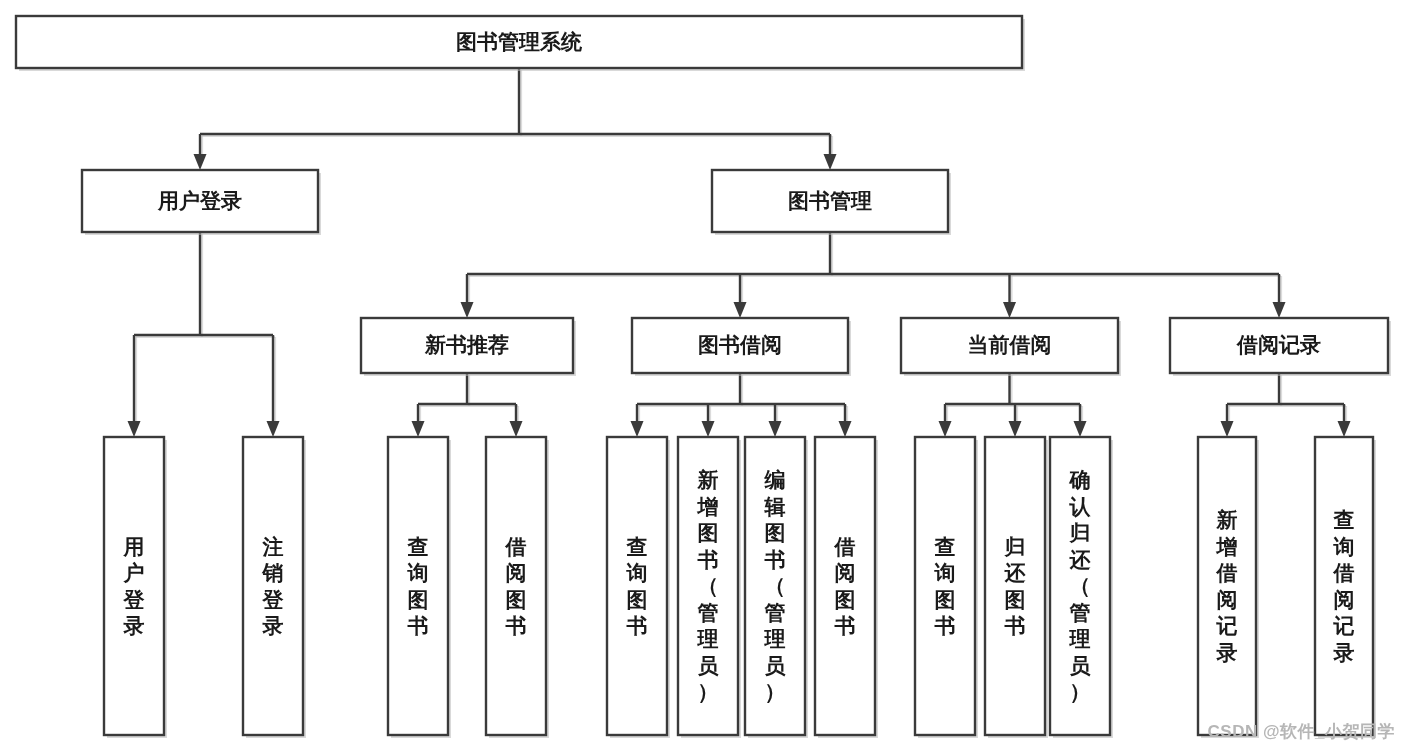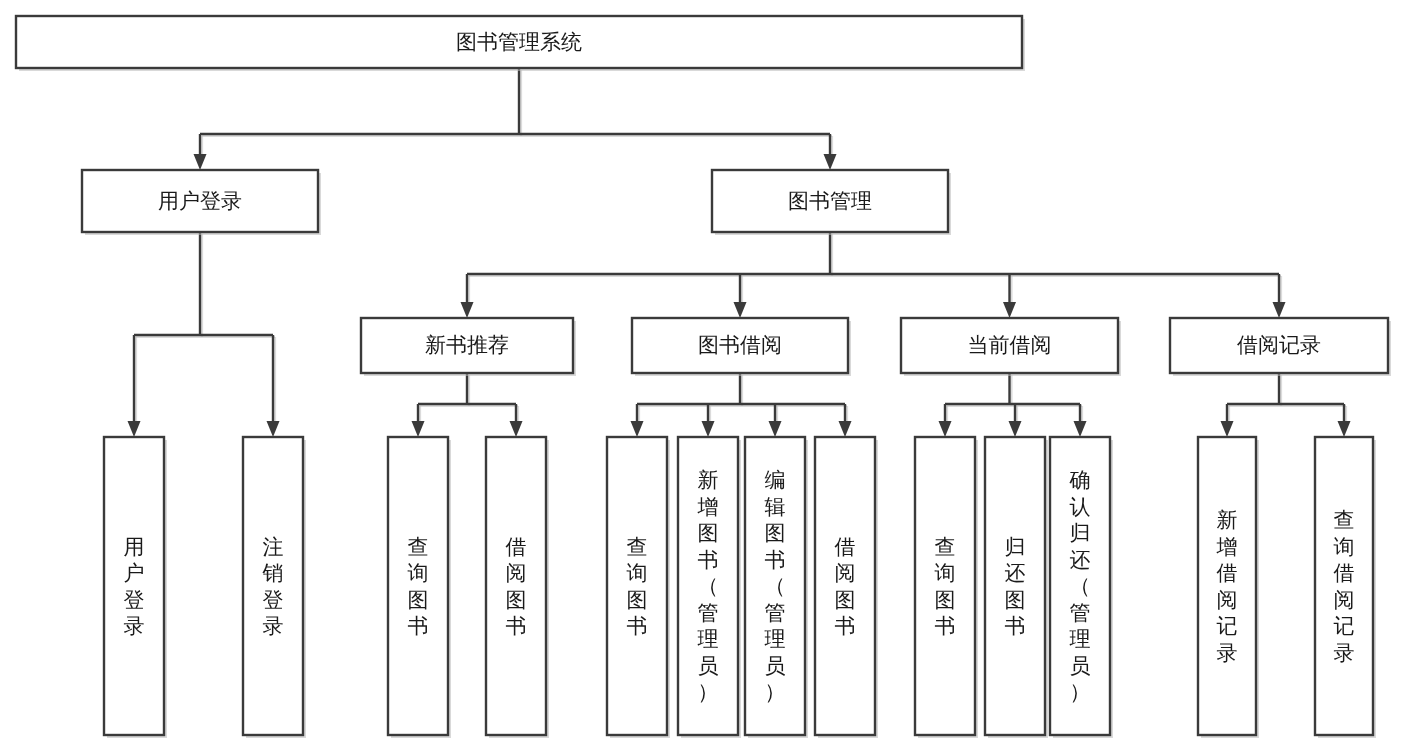--- a/index.html
+++ b/index.html
@@ -10,20 +10,21 @@
   }
   body {
     font-family: "Liberation Sans", "DejaVu Sans", sans-serif;
   }
   #diagram-root {
     position: relative;
     width: 1405px;
     height: 747px;
     background: #ffffff;
     overflow: hidden;
+    font-weight: bold;
   }
   svg#flowchart {
     position: absolute;
     left: 0;
     top: 0;
     width: 1405px;
     height: 747px;
     display: block;
   }
   .node-box {
@@ -280,13 +281,14 @@
           <text x="1227" y="0" class="node-label-v"><tspan x="1227" y="527.17">新</tspan><tspan x="1227" y="553.67">增</tspan><tspan x="1227" y="580.17">借</tspan><tspan x="1227" y="606.67">阅</tspan><tspan x="1227" y="633.17">记</tspan><tspan x="1227" y="659.67">录</tspan></text>
         </g>
         <g>
           <rect x="1318" y="440" width="58" height="298" class="node-shadow"></rect>
           <rect x="1315" y="437" width="58" height="298" class="node-box"></rect>
           <text x="1344" y="0" class="node-label-v"><tspan x="1344" y="527.17">查</tspan><tspan x="1344" y="553.67">询</tspan><tspan x="1344" y="580.17">借</tspan><tspan x="1344" y="606.67">阅</tspan><tspan x="1344" y="633.17">记</tspan><tspan x="1344" y="659.67">录</tspan></text>
         </g>
       </g>
   </svg>
 
+  <div class="watermark">CSDN @软件_小贺同学</div>
 </div>
 
 </body></html>

